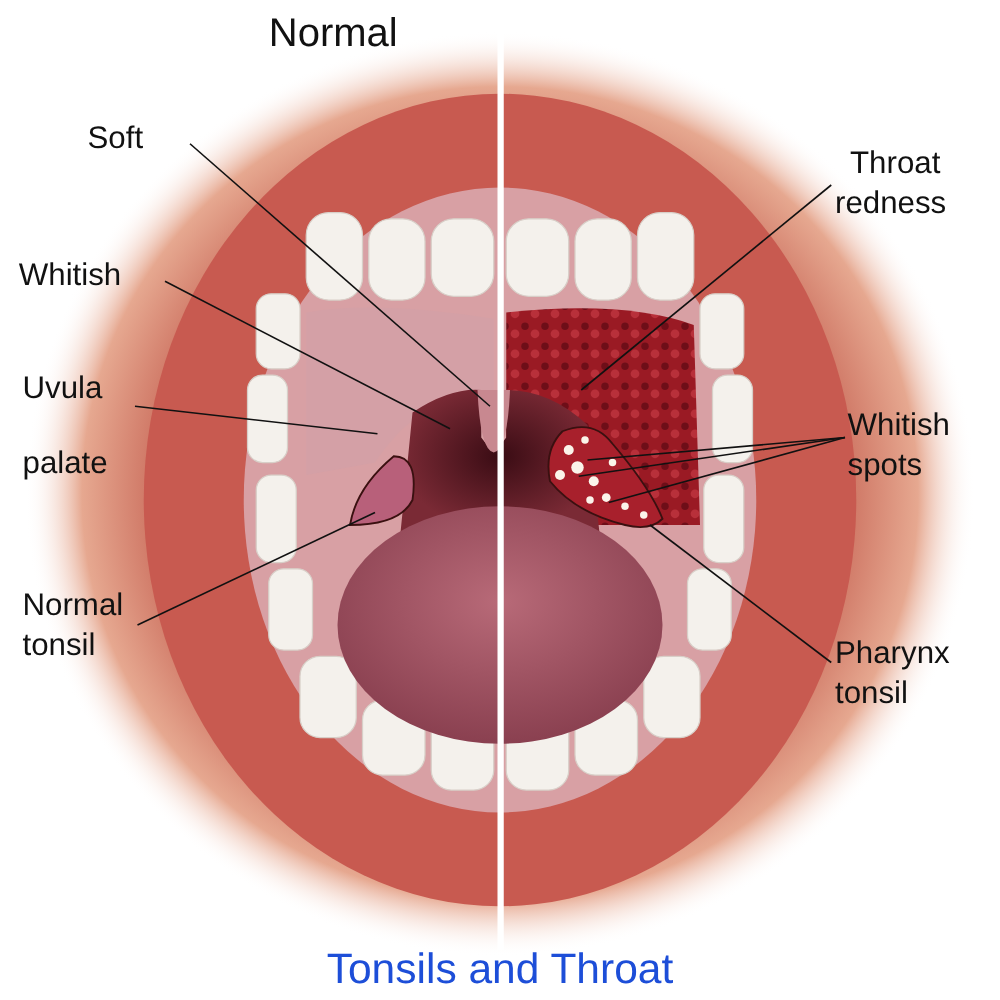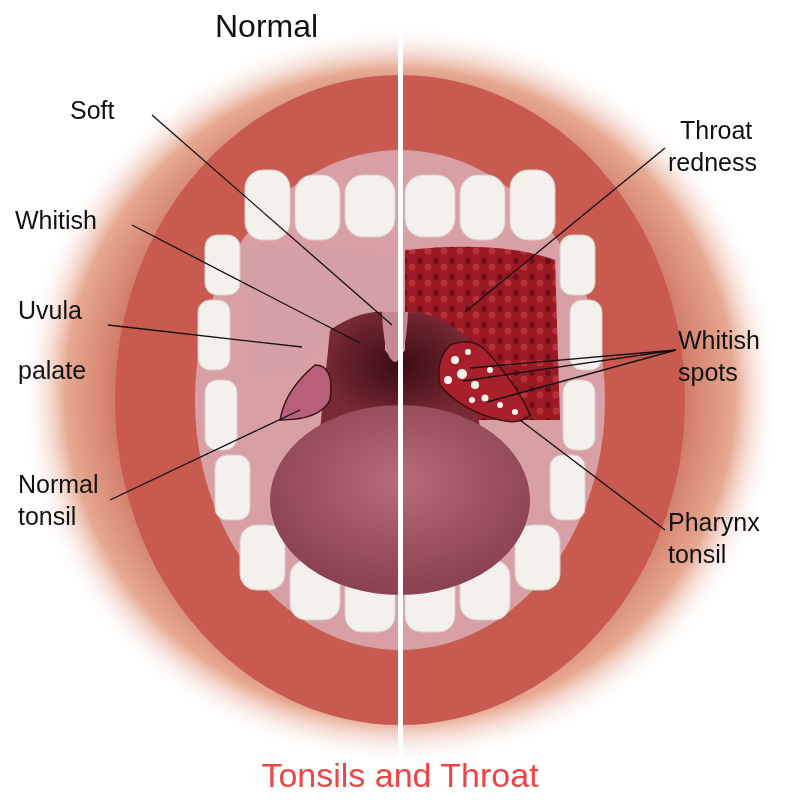--- a/index.html
+++ b/index.html
@@ -1,20 +1,20 @@
 <!DOCTYPE html>
 <html><head>
 <meta charset="utf-8">
 <style>
   html,body{margin:0;padding:0;background:#fff;}
   body{width:800px;height:800px;position:relative;overflow:hidden;font-family:"Liberation Sans",sans-serif;}
   .stage{position:absolute;left:0;top:0;width:800px;height:566px;}
   .lbl{position:absolute;font-size:25px;line-height:28px;color:#111;}
   .head{position:absolute;font-size:32px;color:#111;}
-  .title{position:absolute;font-size:34px;color:#ef4444;left:0;width:800px;text-align:center;top:756px;}
+  .title{position:absolute;font-size:34px;color:#1d4ed8;left:0;width:800px;text-align:center;top:756px;}
 </style>
 </head>
 <body>
 
 <div class="stage">
   <svg width="800" height="800" viewBox="0 0 800 800" style="position:absolute;left:0;top:0">
     <defs>
       <radialGradient id="faceGlow" cx="50%" cy="50%" r="50%">
         <stop offset="70%" stop-color="#c96a5a"></stop>
         <stop offset="88%" stop-color="#e6a890"></stop>

